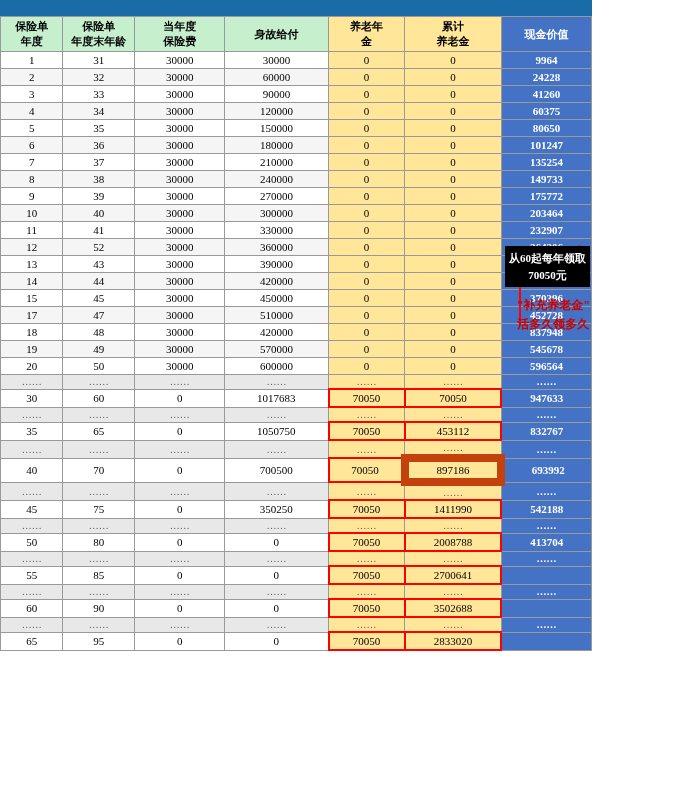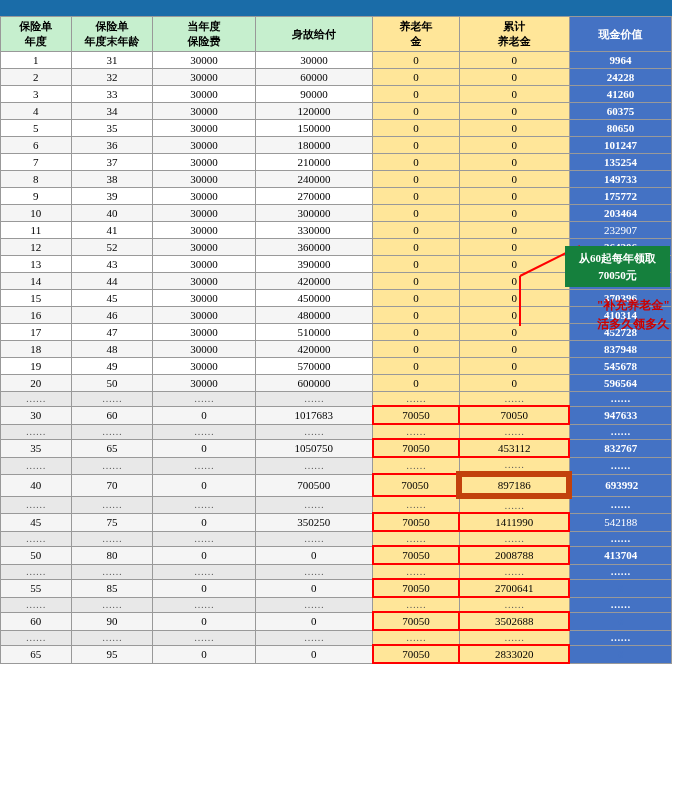--- a/index.html
+++ b/index.html
@@ -55,21 +55,21 @@
       color: #000;
     }
     .col-cashval {
       background: #4472c4 !important;
       color: #fff !important;
       font-weight: bold;
     }
     .wrapper {
       position: relative;
       display: inline-block;
-      width: 672px;
+      width: 592px;
     }
     .col1 { width: 45px; }
     .col2 { width: 52px; }
     .col3 { width: 65px; }
     .col4 { width: 75px; }
     .col5 { width: 55px; }
     .col6 { width: 70px; }
     .col7 { width: 65px; }
   </style>
 </head>
@@ -192,21 +192,21 @@
             <td style="background: rgb(255, 230, 153);">0</td>
             <td style="background: rgb(68, 114, 196); color: rgb(255, 255, 255); font-weight: bold;">203464</td>
           </tr>
           <tr>
             <td>11</td>
             <td>41</td>
             <td>30000</td>
             <td>330000</td>
             <td style="background: rgb(255, 230, 153);">0</td>
             <td style="background: rgb(255, 230, 153);">0</td>
-            <td style="background: rgb(68, 114, 196); color: rgb(255, 255, 255); font-weight: normal;">232907</td>
+            <td style="background: rgb(68, 114, 196); color: rgb(255, 255, 255); font-weight: bold;">232907</td>
           </tr>
           <tr>
             <td>12</td>
             <td>52</td>
             <td>30000</td>
             <td>360000</td>
             <td style="background: rgb(255, 230, 153);">0</td>
             <td style="background: rgb(255, 230, 153);">0</td>
             <td style="background: rgb(68, 114, 196); color: rgb(255, 255, 255); font-weight: bold;">264206</td>
           </tr>
@@ -231,29 +231,20 @@
           <tr>
             <td>15</td>
             <td>45</td>
             <td>30000</td>
             <td>450000</td>
             <td style="background: rgb(255, 230, 153);">0</td>
             <td style="background: rgb(255, 230, 153);">0</td>
             <td style="background: rgb(68, 114, 196); color: rgb(255, 255, 255); font-weight: bold;">370396</td>
           </tr>
           <tr>
-            <td>16</td>
-            <td>46</td>
-            <td>30000</td>
-            <td>480000</td>
-            <td style="background: rgb(255, 230, 153);">0</td>
-            <td style="background: rgb(255, 230, 153);">0</td>
-            <td style="background: rgb(68, 114, 196); color: rgb(255, 255, 255); font-weight: bold;">410314</td>
-          </tr>
-          <tr>
             <td>17</td>
             <td>47</td>
             <td>30000</td>
             <td>510000</td>
             <td style="background: rgb(255, 230, 153);">0</td>
             <td style="background: rgb(255, 230, 153);">0</td>
             <td style="background: rgb(68, 114, 196); color: rgb(255, 255, 255); font-weight: bold;">452728</td>
           </tr>
           <tr>
             <td>18</td>
@@ -326,40 +317,40 @@
             <td class="col-pension-year">……</td>
             <td class="col-cumul-pension">……</td>
             <td class="col-cashval" style="color: rgb(68, 114, 196);">……</td>
           </tr>
           <tr>
             <td>40</td>
             <td>70</td>
             <td>0</td>
             <td>700500</td>
             <td style="background: rgb(255, 230, 153); border: 2px solid red;">70050</td>
-            <td style="background: rgb(255, 230, 153); border: 6px solid #c2410c;">897186</td>
+            <td style="background: rgb(255, 230, 153); border: 8px solid #c2410c;">897186</td>
             <td style="background: rgb(68, 114, 196); color: rgb(255, 255, 255); font-weight: bold;">693992</td>
           </tr>
           <tr class="dots-row">
             <td>……</td>
             <td>……</td>
             <td>……</td>
             <td>……</td>
             <td class="col-pension-year">……</td>
             <td class="col-cumul-pension">……</td>
             <td class="col-cashval" style="color: rgb(68, 114, 196);">……</td>
           </tr>
           <tr>
             <td>45</td>
             <td>75</td>
             <td>0</td>
             <td>350250</td>
             <td style="background: rgb(255, 230, 153); border: 2px solid red;">70050</td>
             <td style="background: rgb(255, 230, 153); border: 2px solid red;">1411990</td>
-            <td style="background: rgb(68, 114, 196); color: rgb(255, 255, 255); font-weight: normal;">542188</td>
+            <td style="background: rgb(68, 114, 196); color: rgb(255, 255, 255); font-weight: bold;">542188</td>
           </tr>
           <tr class="dots-row">
             <td>……</td>
             <td>……</td>
             <td>……</td>
             <td>……</td>
             <td class="col-pension-year">……</td>
             <td class="col-cumul-pension">……</td>
             <td class="col-cashval" style="color: rgb(68, 114, 196);">……</td>
           </tr>
@@ -422,21 +413,21 @@
             <td>95</td>
             <td>0</td>
             <td>0</td>
             <td style="background: rgb(255, 230, 153); border: 2px solid red;">70050</td>
             <td style="background: rgb(255, 230, 153); border: 2px solid red;">2833020</td>
             <td style="background: rgb(68, 114, 196); color: rgb(68, 114, 196); font-weight: bold;">0</td>
           </tr>
         </tbody>
     </table>
 
-    <div style="position:absolute;top:230px;right:2px;background:#15803d;color:#fff;font-size:11px;font-weight:bold;padding:4px 14px;line-height:1.5;text-align:center;z-index:10;">
+    <div style="position:absolute;top:230px;right:2px;background:#000000;color:#fff;font-size:11px;font-weight:bold;padding:4px 4px;line-height:1.5;text-align:center;z-index:10;">
       从60起每年领取<br>70050元
     </div>
     <div style="position:absolute;top:280px;right:2px;color:#cc0000;font-size:12px;font-weight:bold;text-align:center;z-index:10;line-height:1.6;">
       "补充养老金"<br>活多久领多久
     </div>
 
     <svg style="position:absolute;top:0;left:0;width:100%;height:100%;pointer-events:none;z-index:5;" xmlns="http://www.w3.org/2000/svg">
       <line x1="520" y1="260" x2="580" y2="230" stroke="red" stroke-width="2"></line>
       <line x1="520" y1="310" x2="520" y2="260" stroke="red" stroke-width="2"></line>
     </svg>

